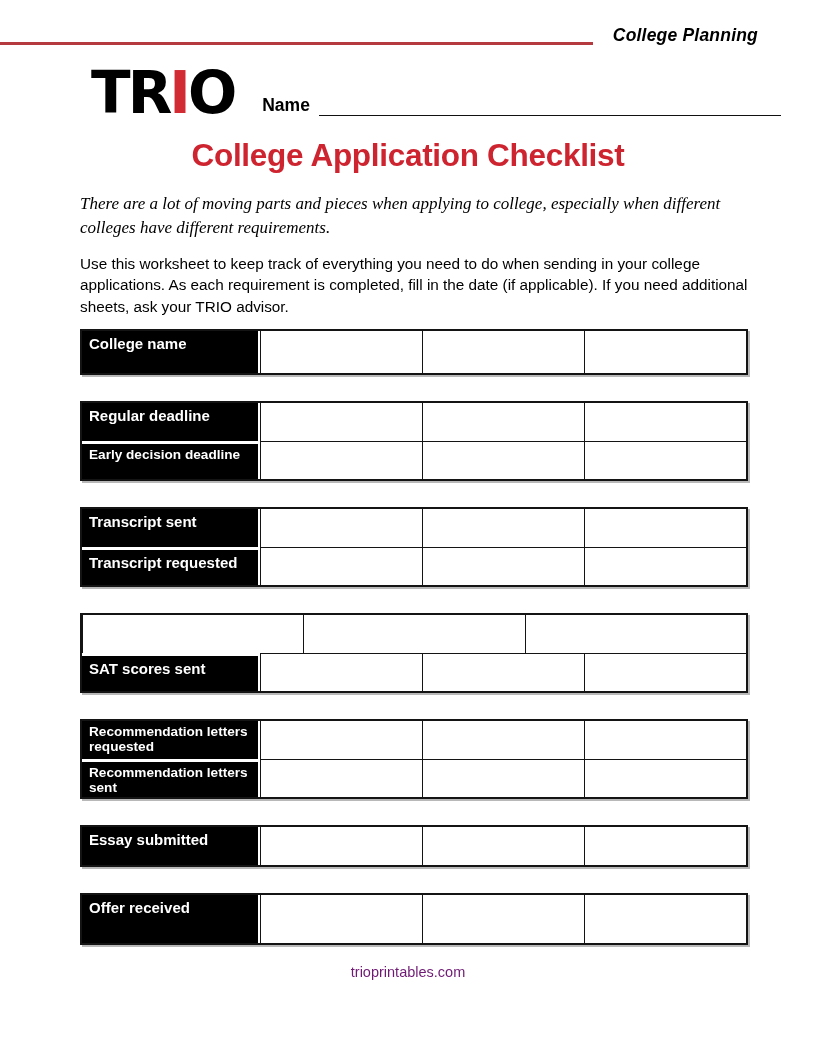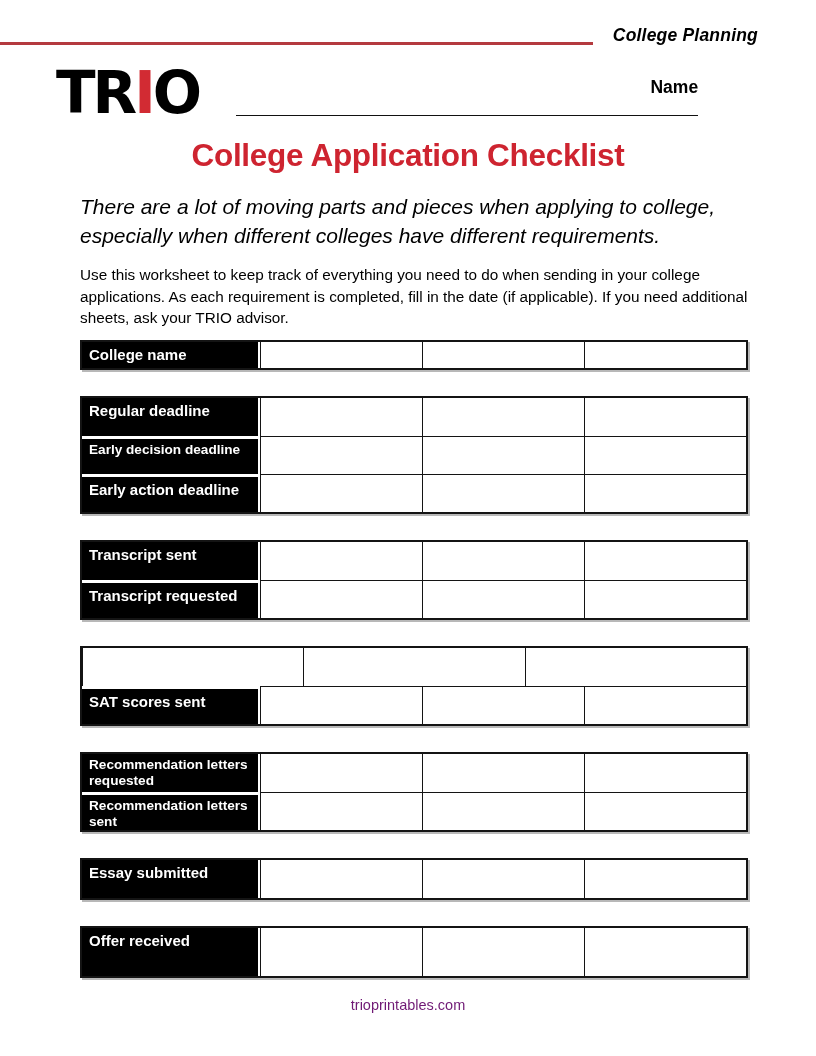--- a/index.html
+++ b/index.html
@@ -24,61 +24,61 @@
     position: absolute; left: 0; top: 42px;
     width: 593px; height: 3px; background: var(--rule-red);
   }
   .tagline {
     position: absolute; right: 58px; top: 25px;
     font-size: 17.5px; font-weight: bold; font-style: italic;
     letter-spacing: 0.2px; color: #000;
   }
 
   
-  .brand-row { display: flex; align-items: flex-end; margin: 4px 0 14px 56px; height: 60px; }
+  .brand-row { display: flex; align-items: flex-end; margin: 4px 0 14px 56px; height: 60px; justify-content: center; }
   .logo {
     font-size: 58px; font-weight: bold; letter-spacing: -3px;
     line-height: 1; color: #000; font-family: "DejaVu Sans", sans-serif;
     transform: scaleY(1.02);
   }
   .logo .accent { color: #d22b33; }
-  .name-row { display: flex; align-items: flex-end; margin: 0 0 6px 28px; flex-direction: column; }
+  .name-row { display: flex; align-items: flex-end; margin: 0 0 6px 28px; }
   .name-label { font-size: 17.5px; font-weight: bold; color: #000; }
   .name-line {
     display: inline-block; width: 462px; height: 18px;
     border-bottom: 1.6px solid #111; margin-left: 9px;
   }
 
   
   .title {
     margin-top: 15px; text-align: center;
     font-size: 31.5px; font-weight: bold; color: var(--accent);
     letter-spacing: -0.3px;
   }
   .copy { width: 668px; margin-left: 80px; }
   .intro {
     margin-top: 18px; font-style: italic;
-    font-size: 21px; line-height: 1.4; color: #000; max-width: 660px;
+    font-size: 17px; line-height: 1.4; color: #000; max-width: 660px; font-family: Liberation Serif, serif;
   }
   .instructions {
     margin-top: 13px;
     font-size: 15.3px; line-height: 1.42; color: #000; max-width: 668px;
   }
 
   
   .tables { width: 668px; margin-left: 80px; }
   .tbl {
     border: 2px solid var(--ink);
     background: #fff;
     box-shadow: 2px 2px 0 rgba(0,0,0,0.28);
     margin-top: 26px;
   }
   .tbl:first-child { margin-top: 11px; }
   .tr { display: flex; height: 38px; }
-  .tbl.tall-rows .tr { height: 26px; }
+  .tbl.tall-rows .tr { height: 42px; }
   .tbl.last .tr { height: 48px; }
   .td { box-sizing: border-box; }
   .label {
     width: 178px; flex: 0 0 178px;
     background: #000; color: #fff;
     font-weight: bold; font-size: 15px; line-height: 1.15;
     padding: 4px 2px 2px 7px;
     border-right: 2px solid #fff;
   }
   .label.small { font-size: 13.6px; padding-top: 3px; }
@@ -129,26 +129,20 @@
           <div class="td cell"></div>
           <div class="td cell"></div>
           <div class="td cell"></div>
         </div>
         <div class="tr">
           <div class="td label small">Early decision deadline</div>
           <div class="td cell"></div>
           <div class="td cell"></div>
           <div class="td cell"></div>
         </div>
-        <div class="tr">
-          <div class="td label">Early action deadline</div>
-          <div class="td cell"></div>
-          <div class="td cell"></div>
-          <div class="td cell"></div>
-        </div>
       </div>
       <div class="tbl">
         <div class="tr">
           <div class="td label">Transcript sent</div>
           <div class="td cell"></div>
           <div class="td cell"></div>
           <div class="td cell"></div>
         </div>
         <div class="tr">
           <div class="td label">Transcript requested</div>

